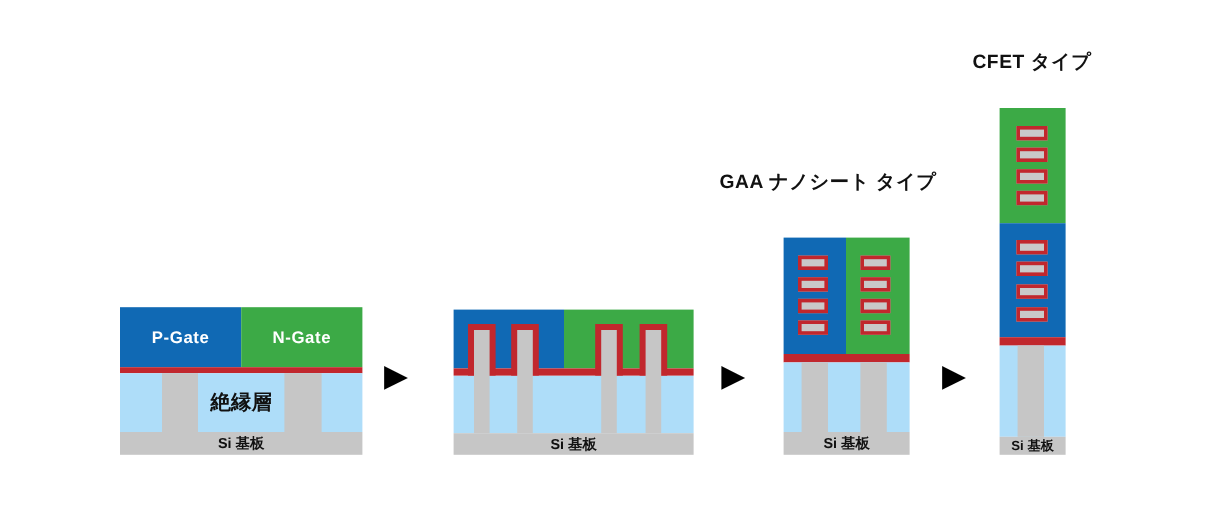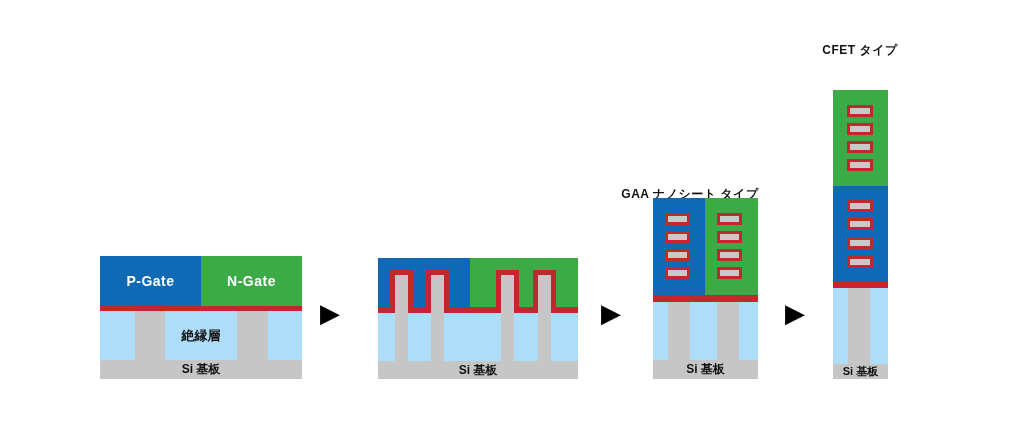--- a/index.html
+++ b/index.html
@@ -7,21 +7,21 @@
     position: relative;
     width: 1024px;
     height: 427px;
     background: var(--background, #fff);
     font-family: "Liberation Sans", "DejaVu Sans", sans-serif;
     overflow: hidden;
   }
   .abs { position: absolute; box-sizing: border-box; }
   .title {
     font-weight: bold;
-    font-size: 12px;
+    font-size: 16px;
     color: var(--label-dark, #111);
     text-align: center;
     letter-spacing: 0.5px;
     white-space: nowrap;
   }
   .blue      { background: var(--p-gate-blue); }
   .green     { background: var(--n-gate-green); }
   .red       { background: var(--gate-oxide-red); }
   .lightblue { background: var(--insulator-blue); }
   .gray      { background: var(--silicon-gray); }
@@ -32,21 +32,21 @@
     color: var(--label-white, #fff);
     font-weight: bold;
     font-size: 14px;
     letter-spacing: 0.5px;
   }
   .center-label {
     display: flex; align-items: center; justify-content: center;
     font-weight: bold;
     color: var(--label-dark, #111);
   }
-  .insulator-label { font-size: 13px; }
+  .insulator-label { font-size: 17px; }
   .substrate-label { font-size: 12px; }
   .substrate-label.small { font-size: 11px; }
   .sheet {
     border: 3px solid var(--gate-oxide-red);
     background: var(--sheet-gray);
     width: 25px; height: 12px;
   }
   .sheet.wide { width: 26px; }
   .arrow {
     color: var(--arrow-black, #000);
@@ -91,21 +91,21 @@
 
     <div class="abs gray" style="left:17px; top:17px; width:13px; height:86px;"></div>
     <div class="abs gray" style="left:53px; top:17px; width:13px; height:86px;"></div>
     <div class="abs gray" style="left:123px; top:17px; width:13px; height:86px;"></div>
     <div class="abs gray" style="left:160px; top:17px; width:13px; height:86px;"></div>
     <div class="abs gray center-label substrate-label" style="left:0; top:103px; width:200px; height:18px;">Si 基板</div>
   </div>
 
   <div class="abs arrow" style="left:601px; top:300px;">▶</div>
 
-  <div class="abs title" style="left:565px; top:142px; width:250px;margin-top:44px;">GAA ナノシート タイプ</div>
+  <div class="abs title" style="left:565px; top:142px; width:250px;">GAA ナノシート タイプ</div>
 
   <div class="abs" style="left:653px; top:198px; width:105px; height:181px;">
     <div class="abs blue" style="left:0; top:0; width:52px; height:97px;"></div>
     <div class="abs green" style="left:52px; top:0; width:53px; height:97px;"></div>
 
     <div class="abs sheet" style="left:12px; top:15px;"></div>
     <div class="abs sheet" style="left:12px; top:33px;"></div>
     <div class="abs sheet" style="left:12px; top:51px;"></div>
     <div class="abs sheet" style="left:12px; top:69px;"></div>
 

